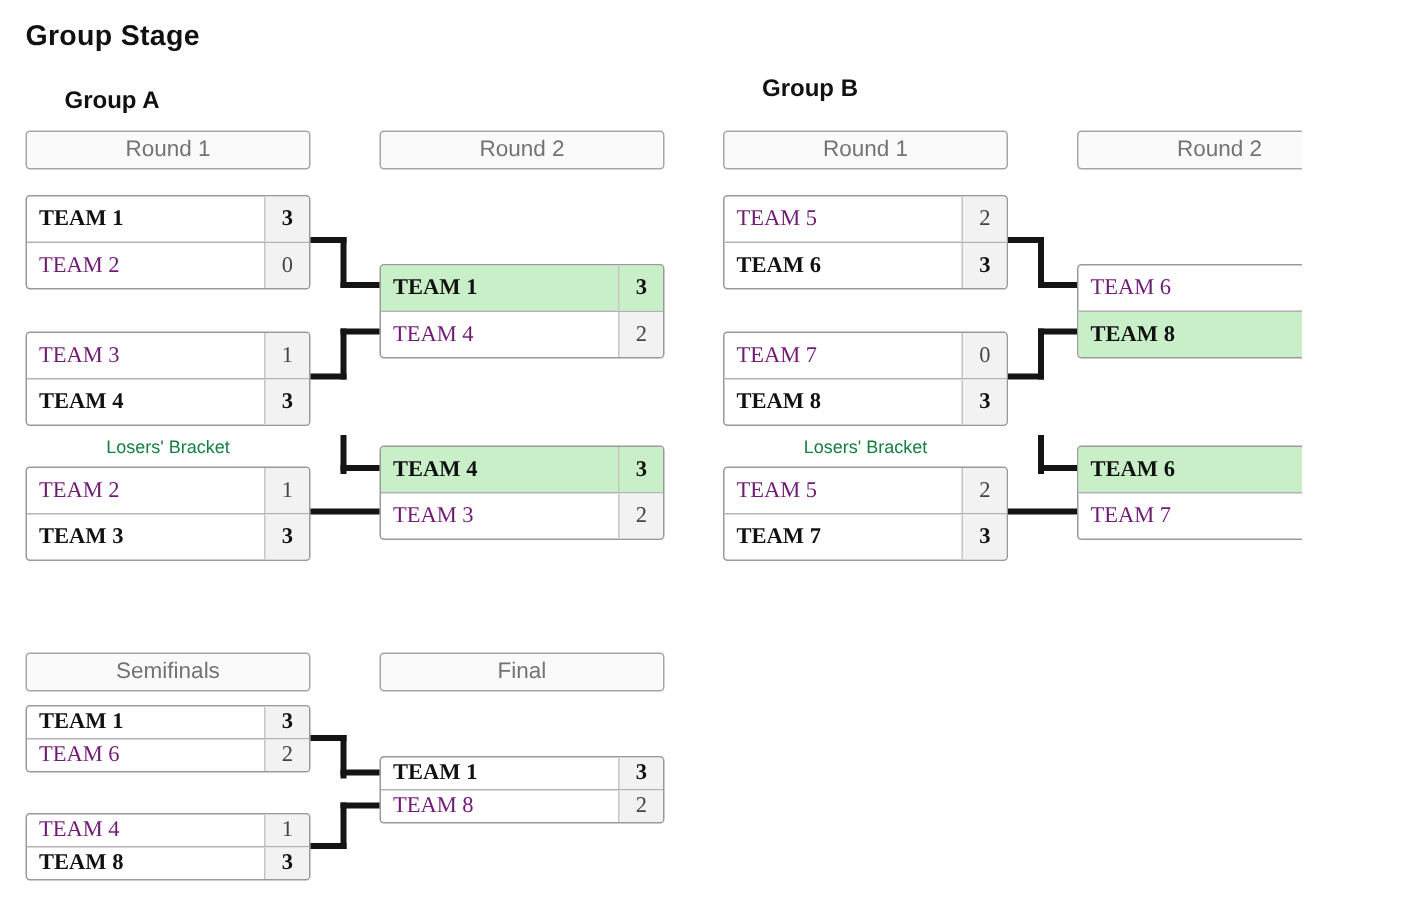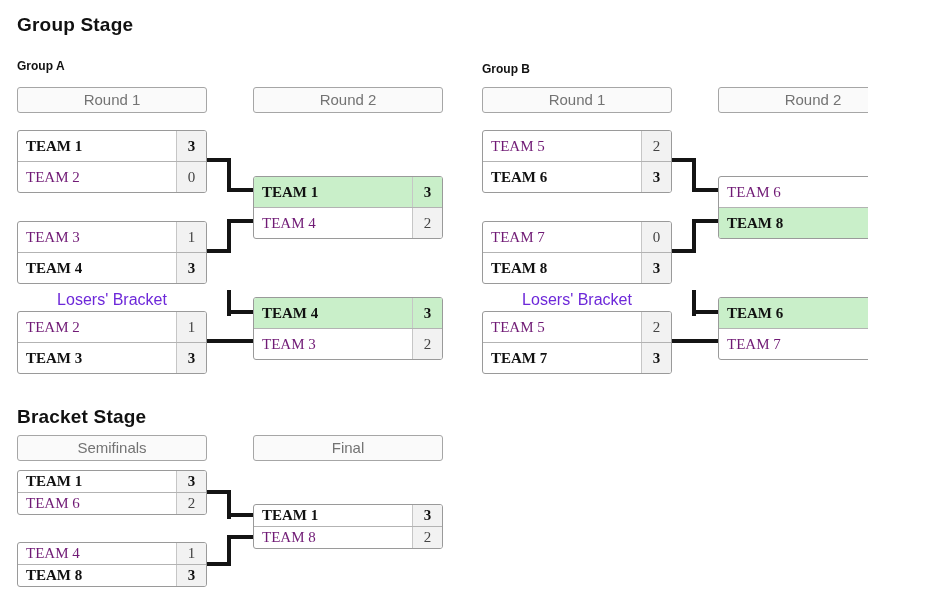--- a/index.html
+++ b/index.html
@@ -4,21 +4,21 @@
 <style>
   html,body{margin:0;padding:0;background:#fff;}
   .canvas{
     position:relative; width:868px; height:602px; background:#ffffff;
     font-family:"Liberation Sans", sans-serif; color:#222; overflow:hidden;
   }
   .stage-title{
     position:absolute; font-size:19px; font-weight:bold; color:#111; letter-spacing:.2px;
   }
   .group-title{
-    position:absolute; font-size:12px; font-weight:bold; color:#111;
+    position:absolute; font-size:16px; font-weight:bold; color:#111;margin-left:26px;
   }
   .colhdr{
     position:absolute; width:188px; height:24px; border:1px solid #a6a6a6; border-radius:3px;
     background:#fafafa; text-align:center; line-height:24px; font-size:15px; color:#737373;
   }
   .match{
     position:absolute; width:188px; border:1px solid #9a9a9a; border-radius:3px;
     background:#fff; overflow:hidden;
   }
   .row{ display:flex; height:30px;font-family:Liberation Serif, serif; }
@@ -30,33 +30,32 @@
   .score{
     width:29px; border-left:1px solid #c6c6c6; text-align:center; line-height:30px;
     font-size:15px; background:#f2f2f2; color:#444;
   }
   .row.winner .name, .row.winner .score{ font-weight:bold; color:#111; }
   .row.green{ background:#c9efc9; }
   .row.green .score{ background:#c9efc9; }
   .compact .row{ height:21px; }
   .compact .name, .compact .score{ line-height:21px; }
   .lb-label{
-    position:absolute; width:190px; text-align:center; font-size:16px; color:#6d28d9;
+    position:absolute; width:190px; text-align:center; font-size:12px; color:#15803d;
   }
   .line{ position:absolute; background:#141414; }
 </style>
 </head>
 <body>
 
 <div class="canvas">
 
   <div class="stage-title" style="left:17px; top:14px;">Group Stage</div>
   <div class="group-title" style="left:17px; top:59px;">Group A</div>
-  <div class="group-title" style="left:482px; top:62px;">Group B</div>
-  <div class="stage-title" style="left:17px; top:406px;">Bracket Stage</div>
+  <div class="group-title" style="left:482px; top:51px;">Group B</div>
 
   <div class="colhdr" style="left:17px; top:87px;">Round 1</div>
   <div class="colhdr" style="left:253px; top:87px;">Round 2</div>
   <div class="colhdr" style="left:482px; top:87px;">Round 1</div>
   <div class="colhdr" style="left:718px; top:87px;">Round 2</div>
   <div class="colhdr" style="left:253px; top:435px;">Final</div>
   <div class="colhdr" style="left:17px; top:435px;">Semifinals</div>
 
   <div class="match" style="left:17px; top:130px;">
     <div class="row winner">

